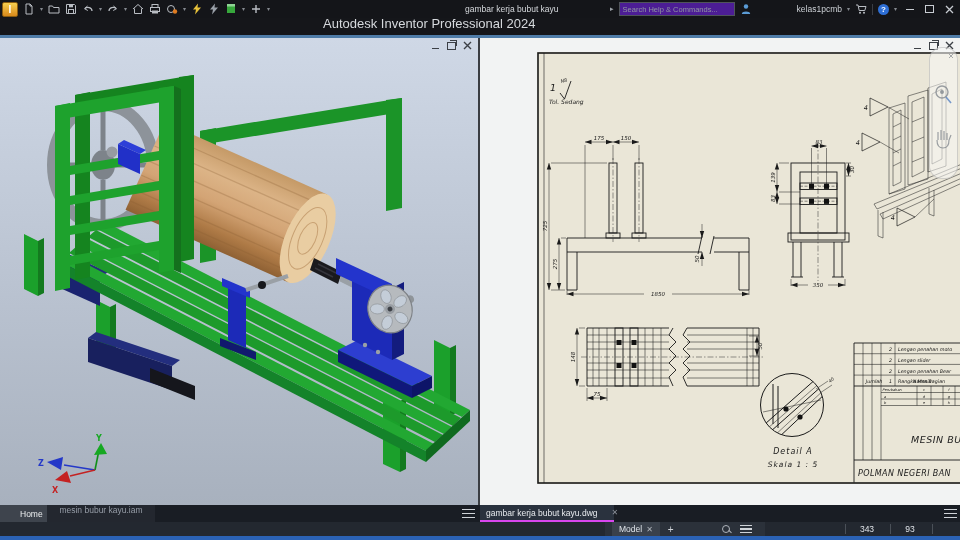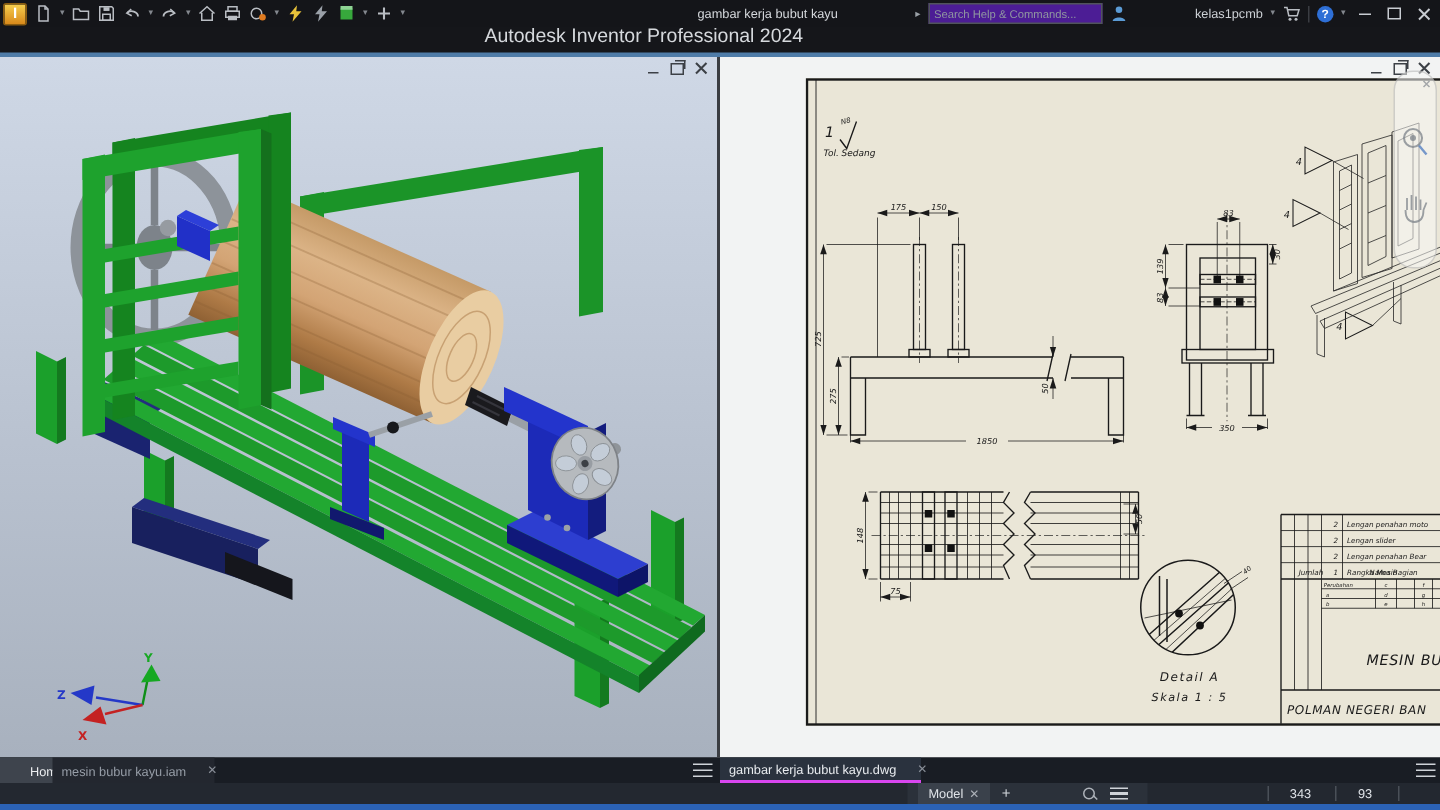--- a/index.html
+++ b/index.html
@@ -50,21 +50,21 @@
     border:1.2px solid #3c4046;border-bottom:none;border-left:none;}
   .sheet-wrap{position:absolute;left:57px;top:14px;width:427px;height:432px;}
   .nav-overlay{position:absolute;left:449px;top:9px;width:27px;height:130px;z-index:6;
     background:rgba(248,248,246,.55);border:1px solid rgba(140,140,140,.35);border-radius:13px;}
   
   .doc-tabs{position:absolute;top:505px;left:0;width:960px;height:17px;background:#191d24;}
   .dtab{position:absolute;top:0;height:17px;display:flex;align-items:center;gap:14px;
     font-size:8.5px;padding:0 6px;box-sizing:border-box;white-space:nowrap;}
   .dtab .x{color:#8a9099;font-size:8px;}
   .tab-home{left:0;width:47px;background:#3e444d;color:#eceef0;}
-  .tab-iam{left:35px;width:108px;background:#23272f;color:#969da7;}
+  .tab-iam{left:47px;width:108px;background:#23272f;color:#969da7;flex-direction:column;}
   .tab-dwg{left:480px;width:134px;background:#2a323e;color:#e8ebef;border-bottom:2px solid #d946ef;}
   .hamb{position:absolute;top:4px;width:13px;height:9px;display:flex;flex-direction:column;justify-content:space-between;}
   .hamb span{display:block;height:1.4px;background:#cfd3d8;}
   
   .statusbar{position:absolute;top:522px;left:0;width:960px;height:14px;background:#232830;
     color:#dfe3e8;font-size:8.5px;}
   .ready{position:absolute;left:4px;top:4px;margin-top:46px;}
   .model-strip{position:absolute;left:605px;top:0;width:160px;height:14px;background:#2b313a;display:flex;align-items:center;}
   .model-tab{height:14px;background:#3a414b;display:flex;align-items:center;gap:4px;padding:0 7px;margin-left:7px;}
   .plus-btn{color:#cfd3d8;font-size:10px;margin-left:8px;}

